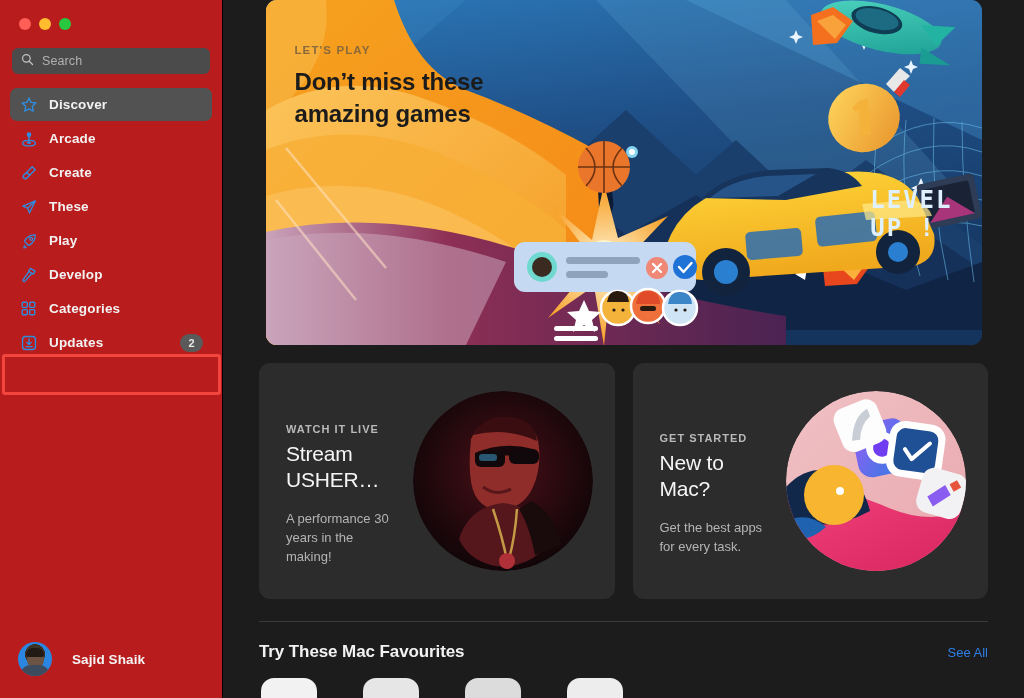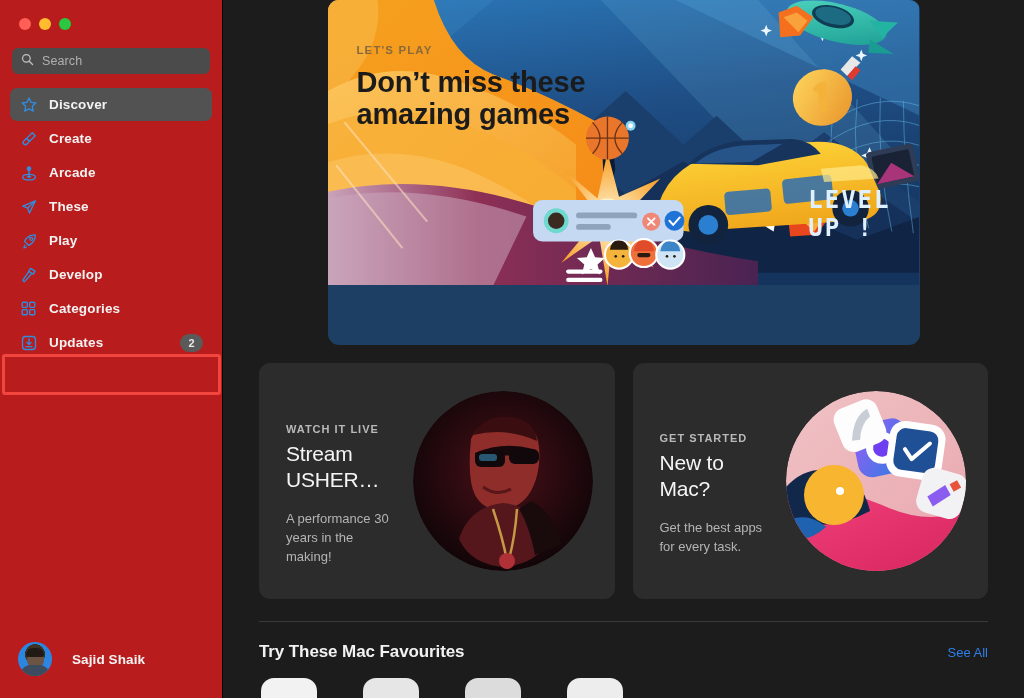--- a/index.html
+++ b/index.html
@@ -78,31 +78,31 @@
 
   
   .content {
     flex:1; height:698px; background:#1c1c1c;
     position:relative; overflow:hidden;
     padding:0 36px;
   }
 
   
   .hero {
-    position:relative; margin:0 auto; width:592px; height:345px;
+    position:relative; margin:0 auto; width:716px; height:345px;
     border-radius:11px; overflow:hidden; background:#1c3f63;
   }
   .hero-art { position:absolute; inset:0; }
   .hero-text { position:absolute; left:29px; top:44px; z-index:6; }
   .hero-kicker {
     font-size:11.5px; font-weight:700; letter-spacing:1.1px;
     color:#8a6a3b; text-transform:uppercase;
   }
   .hero-title {
-    margin-top:10px; font-size:29px; line-height:32px; font-weight:600;
+    margin-top:10px; font-size:24px; line-height:32px; font-weight:600;
     color:#1b1b1b; letter-spacing:-.2px; max-width:260px;
   }
   .hero-sub {
     margin-top:14px; font-size:13px; color:#8b7046; letter-spacing:.1px;
     max-width:300px;
   }
   .levelup {
     position:absolute; right:29px; top:186px; z-index:6;
     font-family:"DejaVu Sans Mono", monospace;
     font-size:24px; font-weight:700; color:#dff0ff;
@@ -175,37 +175,37 @@
           <svg width="18" height="18" viewBox="0 0 20 20">
             <path d="M10 2.2l2.3 4.9 5.3.7-3.9 3.7 1 5.3L10 14.3 5.3 16.8l1-5.3L2.4 7.8l5.3-.7z" fill="none" stroke="#2f8de0" stroke-width="1.5" stroke-linejoin="round"></path>
           </svg>
         </span>
         <span class="nav-label">Discover</span>
       </div>
 
       <div class="nav-item">
         <span class="nav-ico">
           <svg width="18" height="18" viewBox="0 0 20 20">
-            <path d="M13.6 3.1l3.3 3.3-6.2 6.2-3.3-3.3z" fill="none" stroke="#2f8de0" stroke-width="1.5" stroke-linejoin="round"></path>
-            <path d="M7.4 9.3l3.3 3.3-3 3c-1 1-2.6 1-3.5 0s-.9-2.5 0-3.5z" fill="none" stroke="#2f8de0" stroke-width="1.5" stroke-linejoin="round"></path>
-          </svg>
-        </span>
-        <span class="nav-label">Create</span>
-      </div>
-
-      <div class="nav-item">
-        <span class="nav-ico">
-          <svg width="18" height="18" viewBox="0 0 20 20">
             <ellipse cx="10" cy="14.6" rx="7" ry="3" fill="none" stroke="#2f8de0" stroke-width="1.5"></ellipse>
             <path d="M10 13.4V7.2" stroke="#2f8de0" stroke-width="1.6" stroke-linecap="round"></path>
             <circle cx="10" cy="5.2" r="2.6" fill="#2f8de0"></circle>
             <ellipse cx="10" cy="14.3" rx="2.6" ry="1.2" fill="#2f8de0"></ellipse>
           </svg>
         </span>
         <span class="nav-label">Arcade</span>
+      </div>
+
+      <div class="nav-item">
+        <span class="nav-ico">
+          <svg width="18" height="18" viewBox="0 0 20 20">
+            <path d="M13.6 3.1l3.3 3.3-6.2 6.2-3.3-3.3z" fill="none" stroke="#2f8de0" stroke-width="1.5" stroke-linejoin="round"></path>
+            <path d="M7.4 9.3l3.3 3.3-3 3c-1 1-2.6 1-3.5 0s-.9-2.5 0-3.5z" fill="none" stroke="#2f8de0" stroke-width="1.5" stroke-linejoin="round"></path>
+          </svg>
+        </span>
+        <span class="nav-label">Create</span>
       </div>
 
       <div class="nav-item">
         <span class="nav-ico">
           <svg width="18" height="18" viewBox="0 0 20 20">
             <path d="M17 3.2L3.2 9.1l5.3 2.1 2 5.5z" fill="none" stroke="#2f8de0" stroke-width="1.5" stroke-linejoin="round"></path>
             <path d="M8.5 11.2L17 3.2" fill="none" stroke="#2f8de0" stroke-width="1.5"></path>
           </svg>
         </span>
         <span class="nav-label">These</span>

